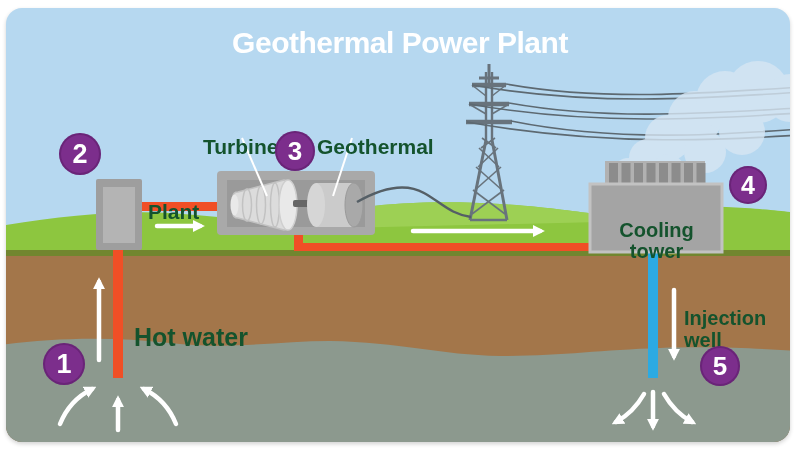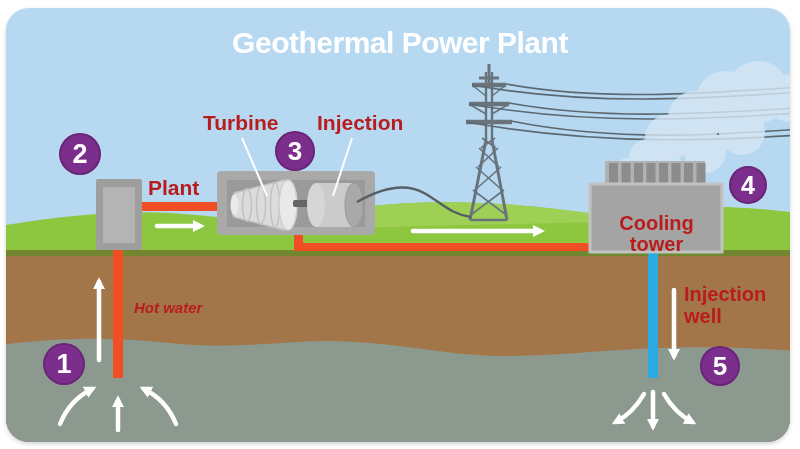--- a/index.html
+++ b/index.html
@@ -1,29 +1,29 @@
 <!DOCTYPE html>
 <html><head>
 <meta charset="utf-8">
 <style>
   html,body{margin:0;padding:0;background:#ffffff;}
   .stage{position:relative;width:800px;height:449px;overflow:hidden;background:#fff;
          font-family:"Liberation Sans", sans-serif;}
-  .card{position:absolute;left:6px;top:8px;width:784px;height:434px;border-radius:23px;
+  .card{position:absolute;left:6px;top:8px;width:784px;height:434px;border-radius:16px;
         overflow:hidden;background:#b6d8f0;box-shadow:0 2px 4px rgba(0,0,0,.18);}
   .inner{position:absolute;left:-6px;top:-8px;width:800px;height:449px;}
   .inner > svg{position:absolute;left:0;top:0;}
   .title{position:absolute;left:0;top:26px;width:800px;text-align:center;color:#fff;
          font-size:30px;font-weight:bold;letter-spacing:-0.5px;}
-  .lbl{position:absolute;color:#b91c1c;font-weight:bold;white-space:pre-line;}
+  .lbl{position:absolute;color:#14532d;font-weight:bold;white-space:pre-line;margin-top:24px;}
   .lbl-steam{left:148px;top:176px;font-size:21px;}
   .lbl-turbine{left:203px;top:111px;font-size:21px;}
   .lbl-generator{left:317px;top:111px;font-size:21px;}
-  .lbl-hotwater{left:134px;top:299px;font-size:15px;font-style:italic;}
-  .lbl-cooling{left:591px;top:213px;width:131px;font-size:20px;line-height:21px;text-align:center;}
+  .lbl-hotwater{left:134px;top:299px;font-size:25px;}
+  .lbl-cooling{left:591px;top:196px;width:131px;font-size:20px;line-height:21px;text-align:center;}
   .lbl-injection{left:684px;top:283px;width:88px;font-size:20px;line-height:22px;text-align:left;}
   .marker{position:absolute;border-radius:50%;background:#7c2e8c;color:#fff;font-weight:bold;
           display:flex;align-items:center;justify-content:center;
           box-shadow:inset 0 0 0 2px rgba(50,8,60,.25);}
   .m1{left:43px;top:343px;width:42px;height:42px;font-size:27px;}
   .m2{left:59px;top:133px;width:42px;height:42px;font-size:27px;}
   .m3{left:275px;top:131px;width:40px;height:40px;font-size:26px;}
   .m4{left:729px;top:166px;width:38px;height:38px;font-size:25px;}
   .m5{left:700px;top:346px;width:40px;height:40px;font-size:26px;}
 </style>
@@ -162,21 +162,21 @@
           <path d="M653,392 L653,426" marker-end="url(#ah)"></path>
           <path d="M644,394 C636,408 627,416 616,422" marker-end="url(#ah)"></path>
           <path d="M664,394 C672,408 681,416 692,422" marker-end="url(#ah)"></path>
         </g>
       </svg>
 
       <div class="title">Geothermal Power Plant</div>
 
       <div class="lbl lbl-steam">Plant</div>
       <div class="lbl lbl-turbine">Turbine</div>
-      <div class="lbl lbl-generator">Injection</div>
+      <div class="lbl lbl-generator">Geothermal</div>
       <div class="lbl lbl-hotwater">Hot water</div>
       <div class="lbl lbl-cooling">Cooling tower</div>
       <div class="lbl lbl-injection">Injection well</div>
 
       <div class="marker m1">1</div>
       <div class="marker m2">2</div>
       <div class="marker m3">3</div>
       <div class="marker m4">4</div>
       <div class="marker m5">5</div>
 

